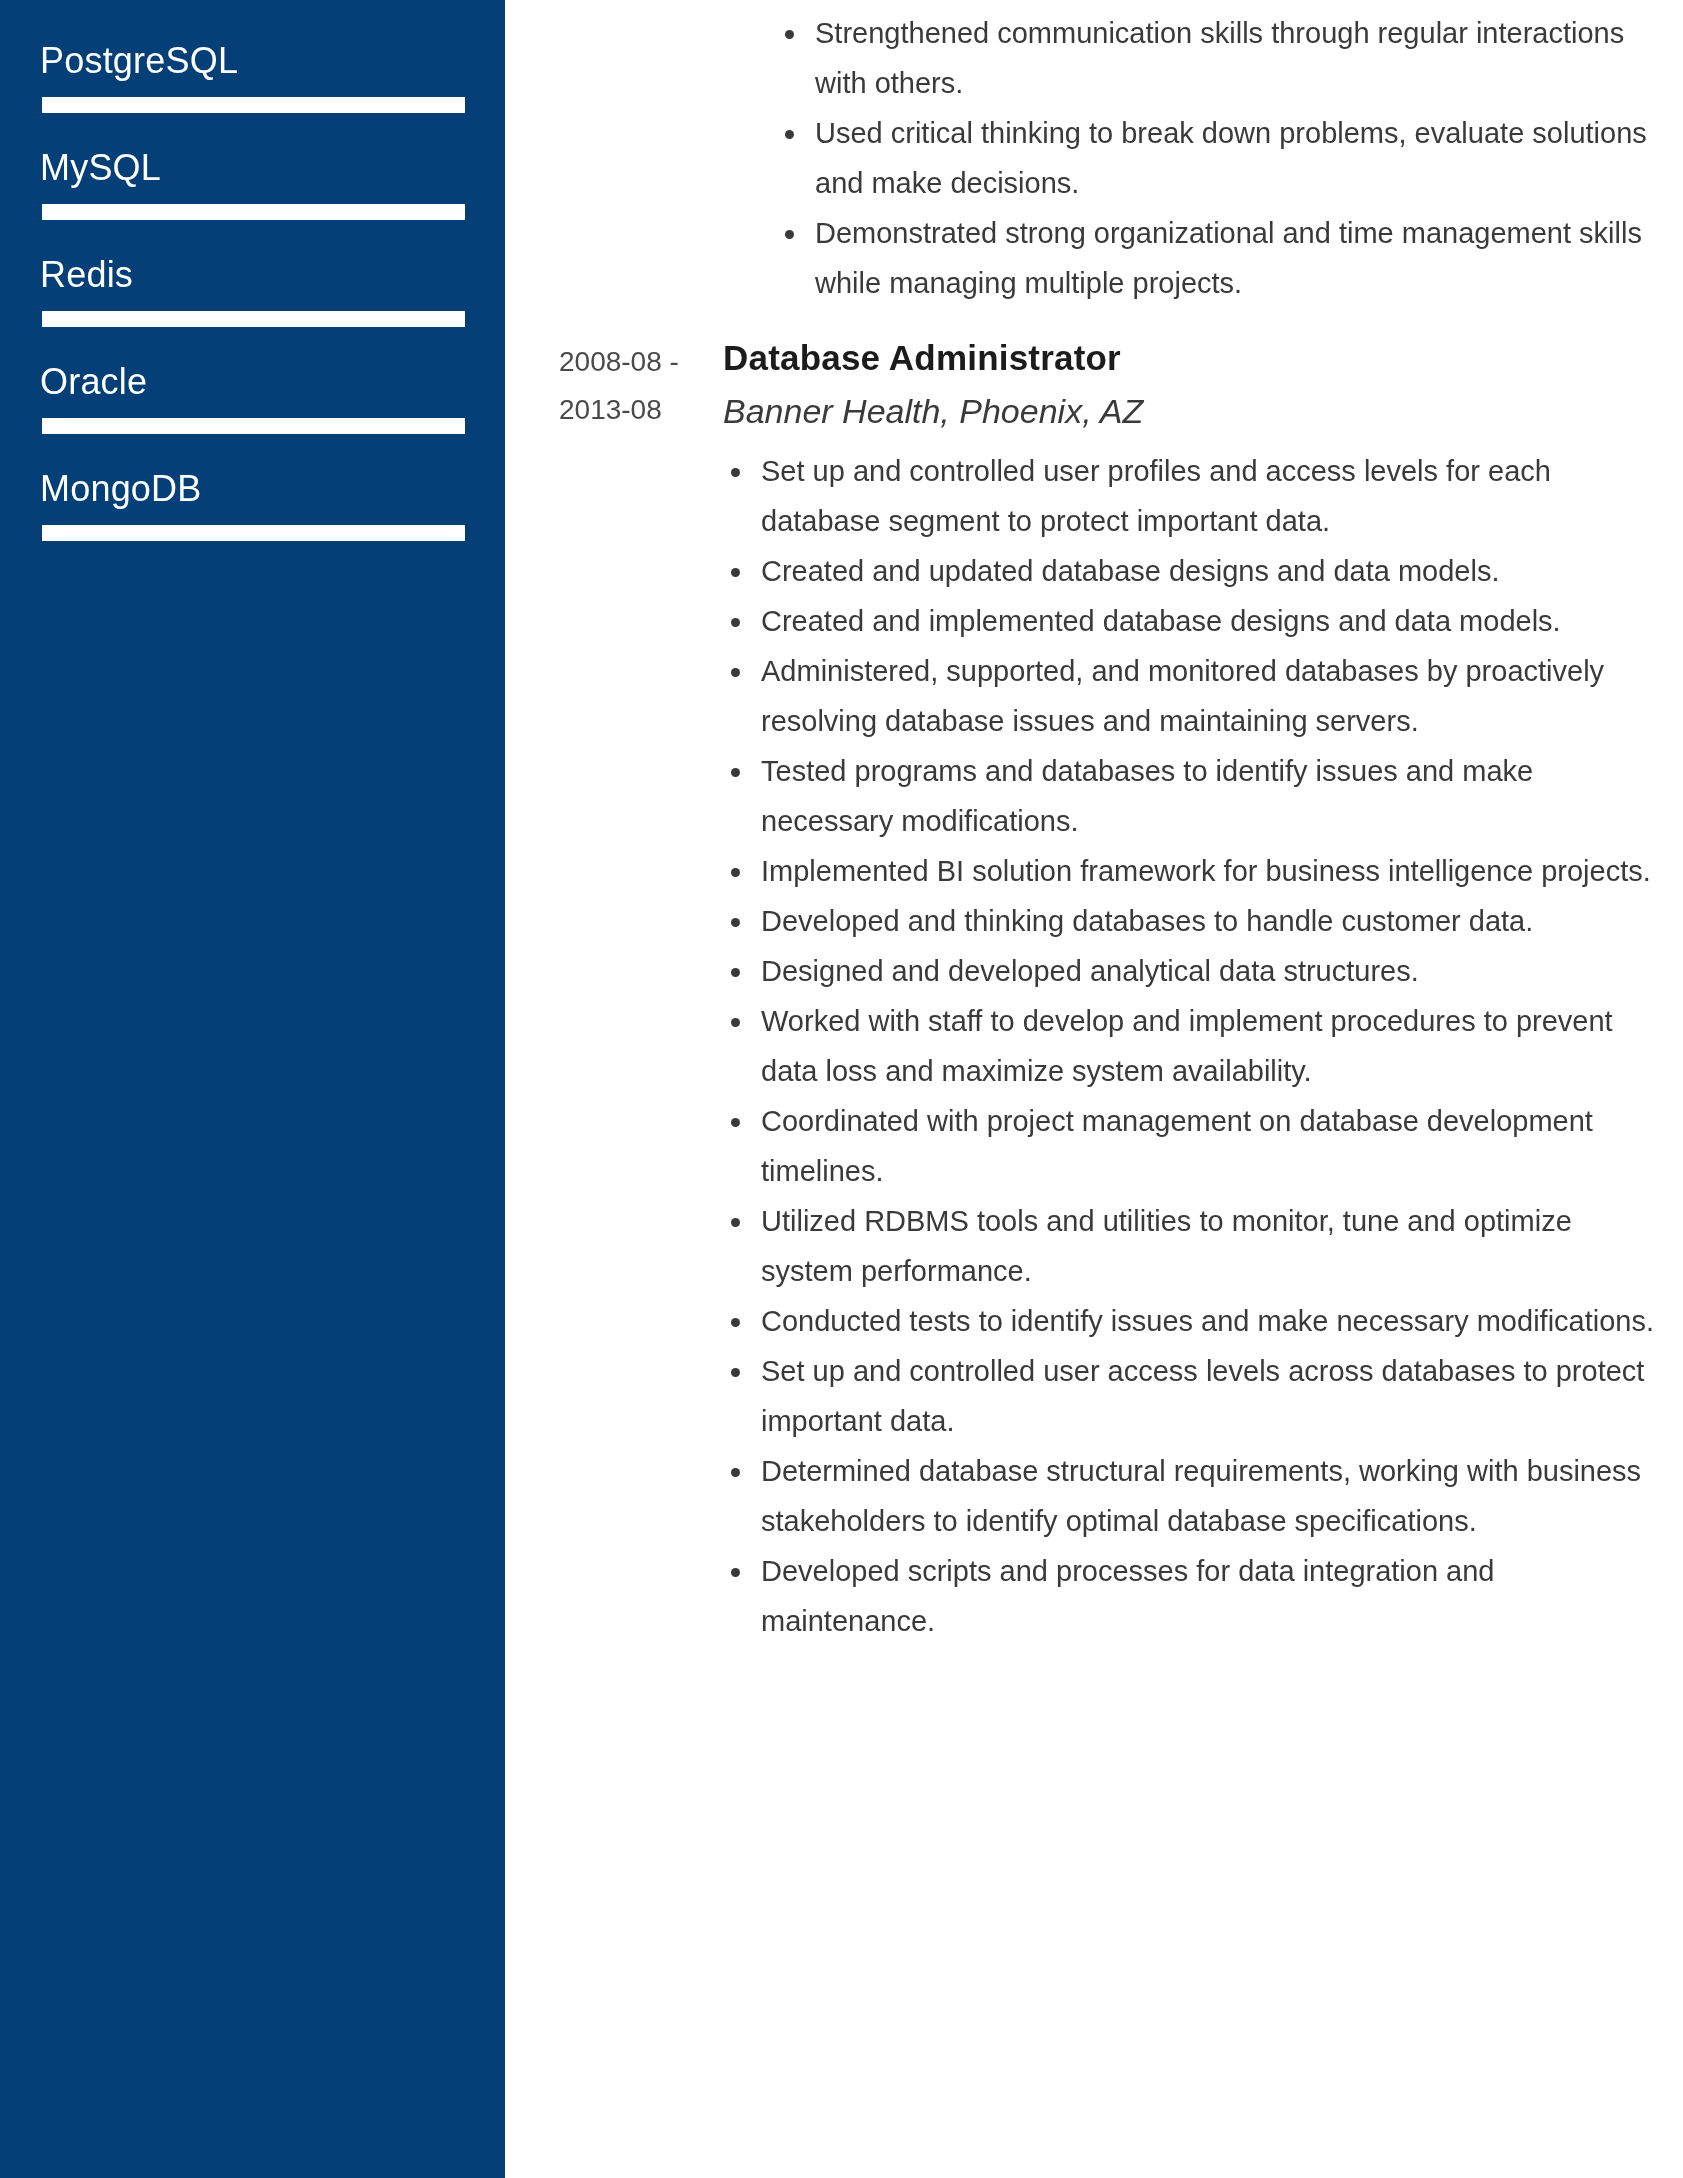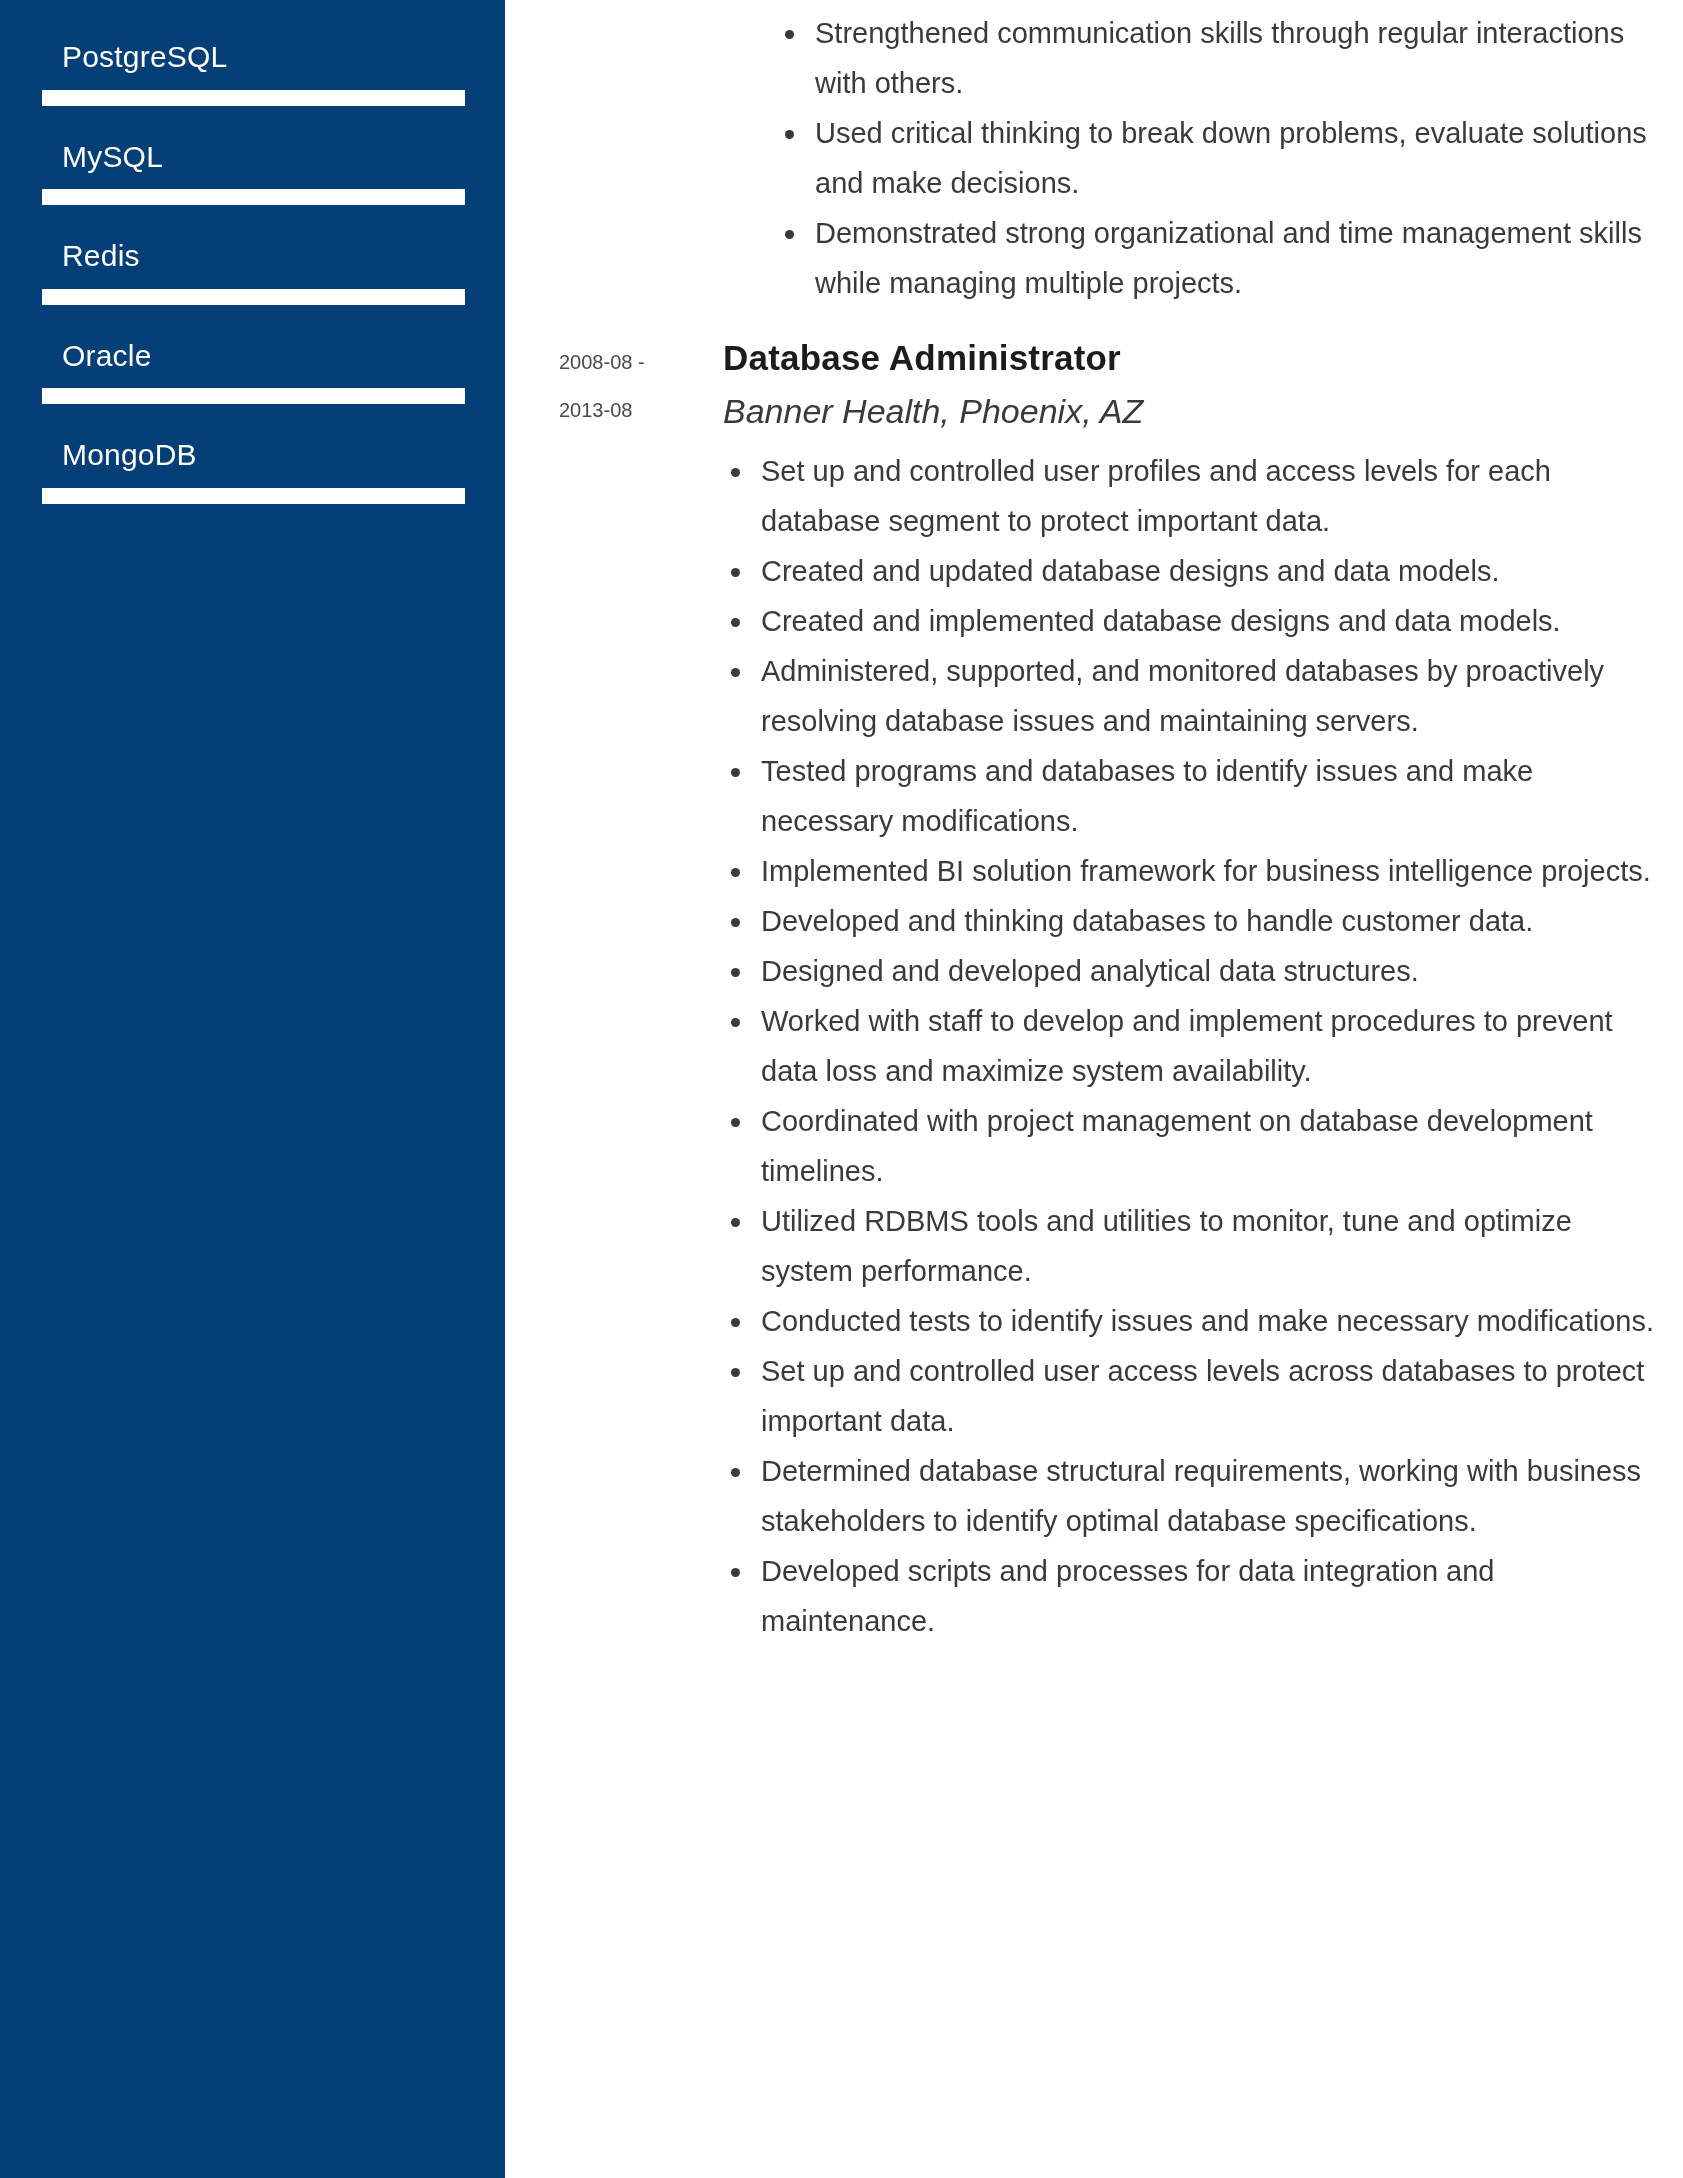--- a/index.html
+++ b/index.html
@@ -33,24 +33,24 @@
   }
   .skills-list {
     padding-top: 38px;
   }
   .skill {
     padding: 0 0 0 0;
     margin-bottom: 32px;
   }
   .skill-name {
     color: #ffffff;
-    font-size: 30px;
+    font-size: 36px;
     font-weight: 400;
     letter-spacing: 0.2px;
-    padding-left: 62px;
+    padding-left: 40px;
     line-height: 1.25;
     margin-bottom: 14px;
     white-space: nowrap;
   }
   .skill-bar-track {
     margin-left: 42px;
     margin-right: 40px;
     height: 16px;
     background: #044077;
     position: relative;
@@ -106,21 +106,21 @@
     display: flex;
     align-items: flex-start;
     margin-top: 30px;
   }
   .entry-dates {
     width: 188px;
     min-width: 188px;
     padding-left: 54px;
     box-sizing: border-box;
     color: #4a4a4a;
-    font-size: 20px;
+    font-size: 28px;
     line-height: 48px;
     font-weight: 400;
   }
   .entry-body {
     flex: 1;
     padding-right: 14px;
     padding-left: 30px;
   }
   .entry-title {
     color: #1c1c1c;

